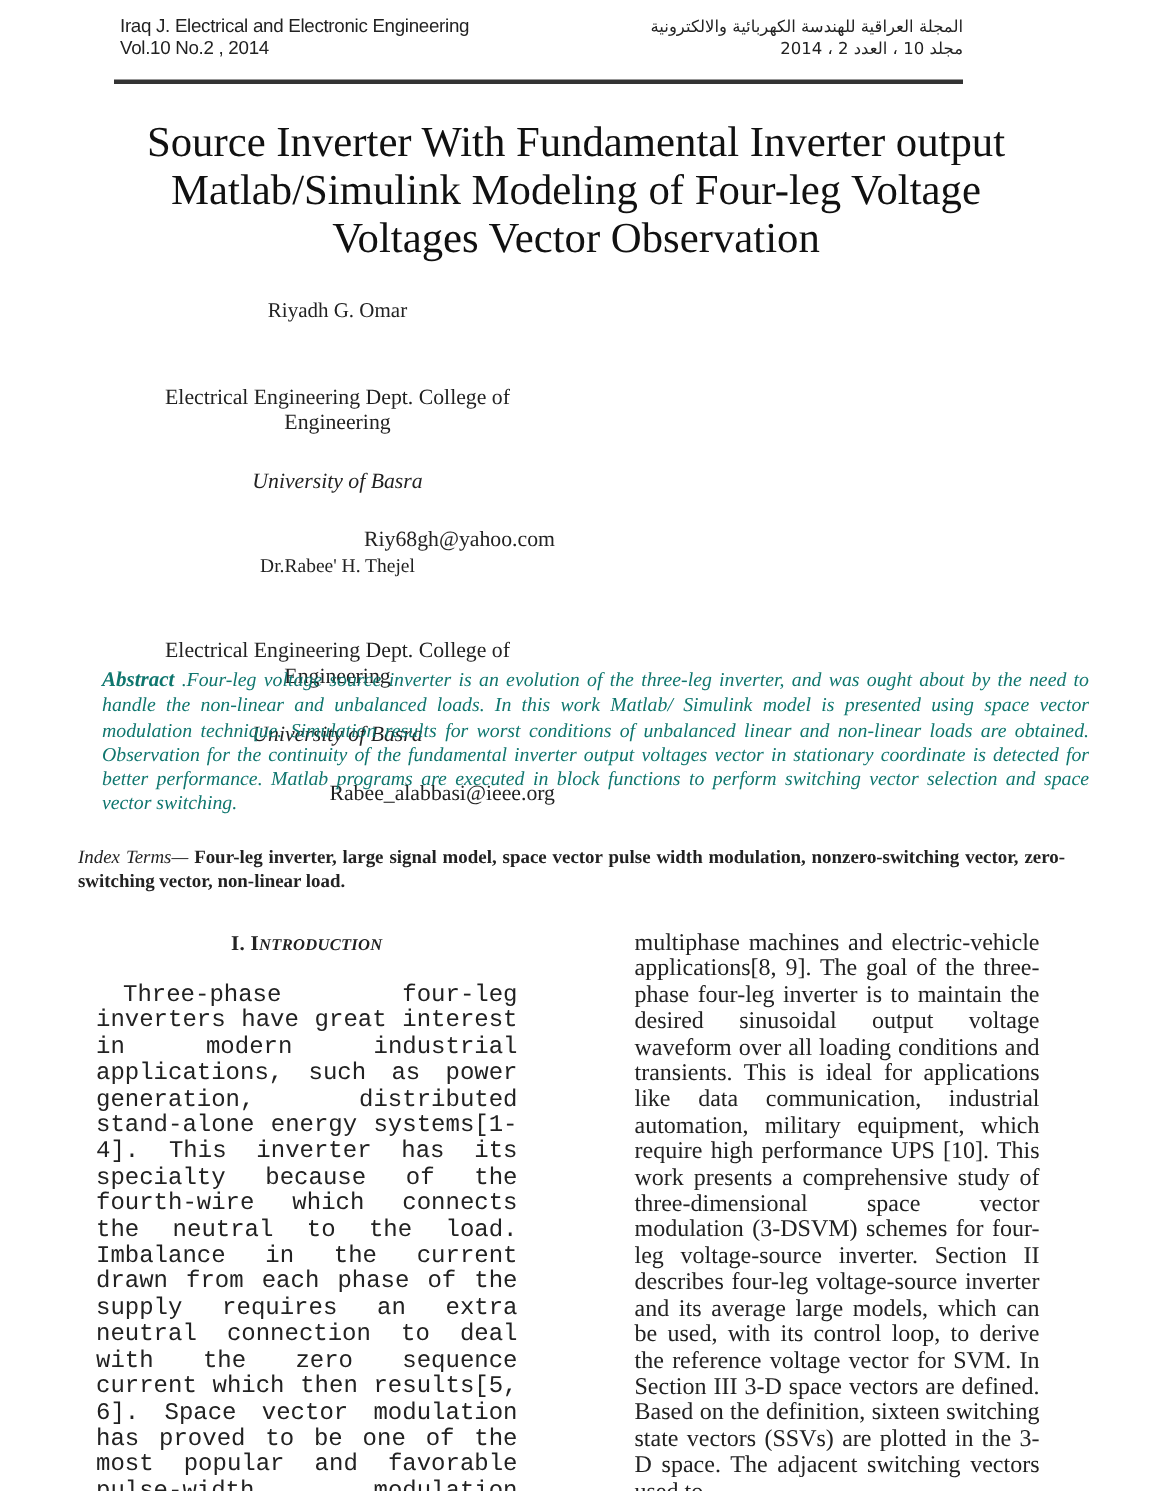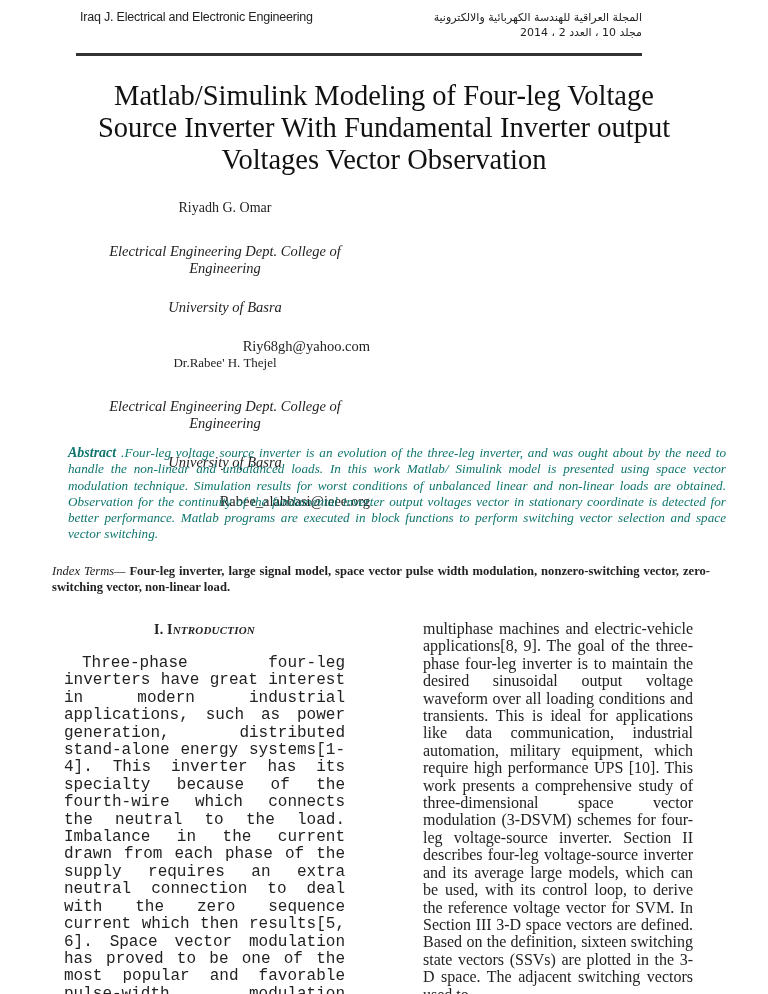--- a/index.html
+++ b/index.html
@@ -78,22 +78,21 @@
       font-family: "Liberation Serif", serif;
       color: #222;
     }
     .author-name {
       font-size: 14px;
       line-height: 16px;
       height: 16px;
     }
     .author-name.right { font-size: 13px; }
     .author-dept {
-      margin-top: 27px;
-      font-style: italic;
+      margin-top: 41px;
       font-size: 14.5px;
       line-height: 17px;
     }
     .author-uni {
       margin-top: 22px;
       font-style: italic;
       font-size: 14.5px;
       line-height: 17px;
     }
     .author-email {
@@ -183,31 +182,32 @@
       font-size: 15.5px;
       color: #222;
     }
   </style>
 </head>
 <body>
 
 <div class="running-header">
   <div class="hdr-left">
     <div>Iraq J. Electrical and Electronic Engineering</div>
+    <div>Vol.10 No.2 , 2014</div>
   </div>
   <div class="hdr-right">
     <div>المجلة العراقية للهندسة الكهربائية والالكترونية</div>
     <div>مجلد 10 ، العدد 2 ، 2014</div>
   </div>
 </div>
 <div class="header-rule"></div>
 
 <h1 class="title">
+  <div>Source Inverter With Fundamental Inverter output</div>
   <div>Matlab/Simulink Modeling of Four-leg Voltage</div>
-  <div>Source Inverter With Fundamental Inverter output</div>
   <div>Voltages Vector Observation</div>
 </h1>
 
 <div class="authors">
   <div class="author">
     <div class="author-name">Riyadh G. Omar</div>
     <div class="author-dept">Electrical Engineering Dept. College of Engineering</div>
     <div class="author-uni">University of Basra</div>
     <div class="author-email">Riy68gh@yahoo.com</div>
   </div>

